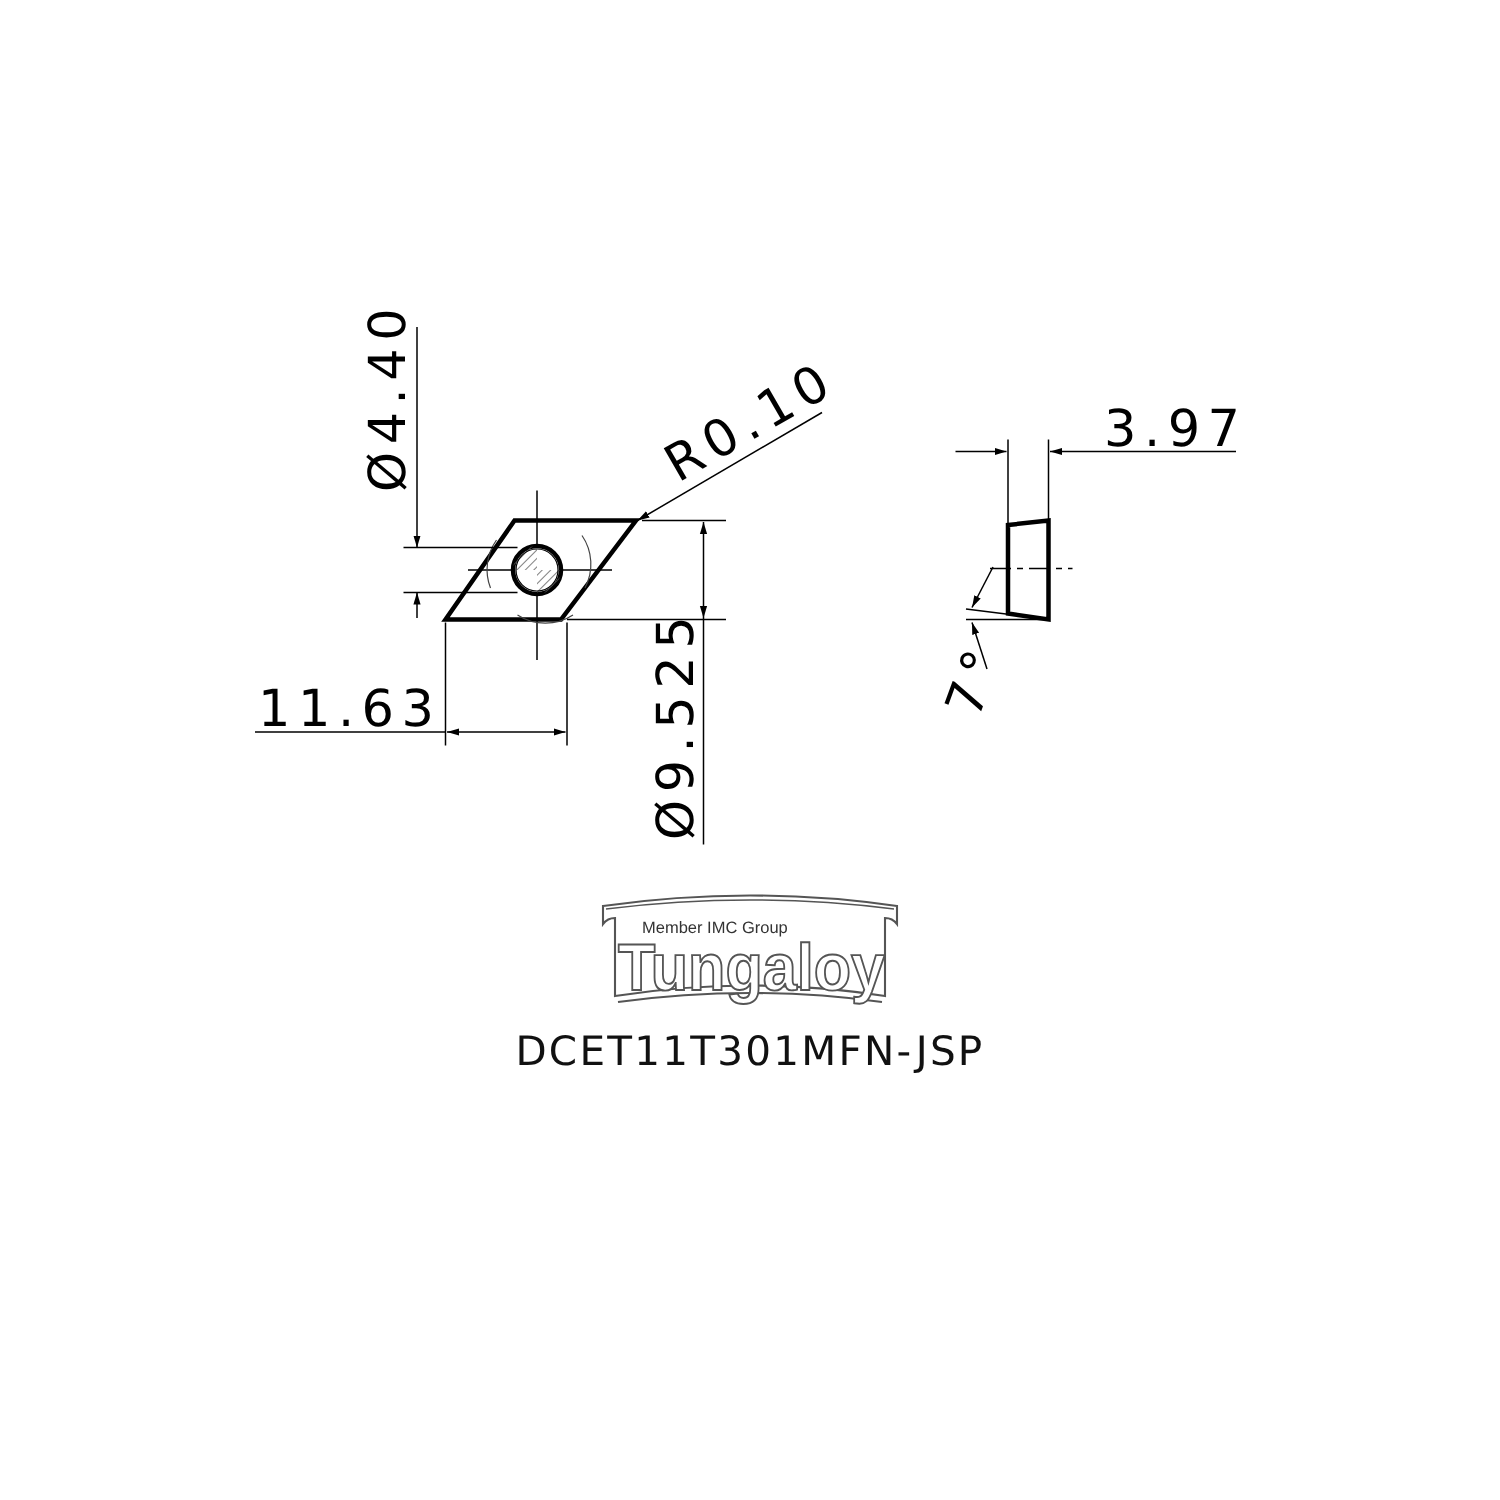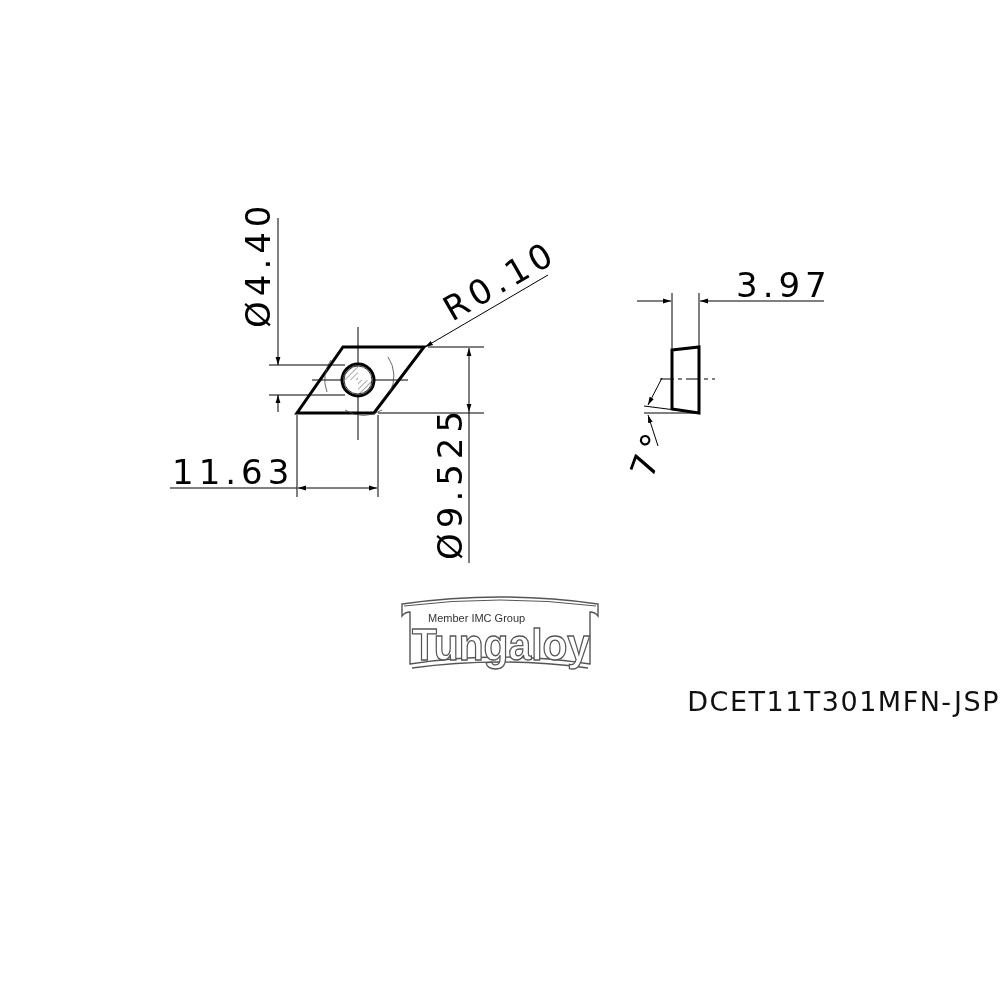--- a/index.html
+++ b/index.html
@@ -1,19 +1,19 @@
 <!DOCTYPE html>
 <html><head>
 <meta charset="utf-8">
 <style>
   html, body { margin: 0; padding: 0; background: #ffffff; }
   body { width: 1000px; height: 1000px; position: relative; overflow: hidden; font-family: "DejaVu Sans", sans-serif; }
   svg { position: absolute; left: 0; top: 0; }
   .dimtxt { font-family: "DejaVu Sans", sans-serif; font-size: 34px; fill: #000; letter-spacing: 5px; }
-  .title { position: absolute; left: 0; width: 1000px; top: 686px; text-align: right; font-family: "DejaVu Sans", sans-serif; font-size: 27px; letter-spacing: 1.5px; color: #111; }
+  .title { position: absolute; left: 0; width: 1000px; top: 686px; text-align: center; font-family: "DejaVu Sans", sans-serif; font-size: 27px; letter-spacing: 1.5px; color: #111; }
   .thin { stroke: #000; stroke-width: 1; fill: none; }
   .thick { stroke: #000; stroke-width: 3; fill: none; stroke-linejoin: miter; }
   .arc { stroke: #444; stroke-width: 0.8; fill: none; }
 </style>
 </head>
 <body>
 
 <svg width="1000" height="1000" viewBox="0 0 1000 1000">
   <defs>
     <pattern id="hatch" width="4" height="4" patternUnits="userSpaceOnUse" patternTransform="rotate(45)">

